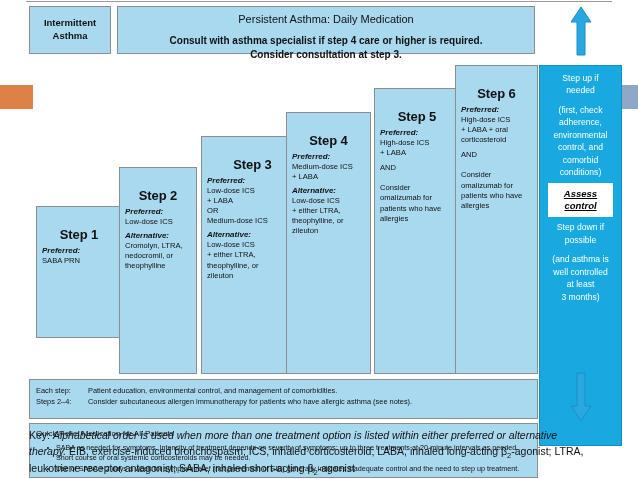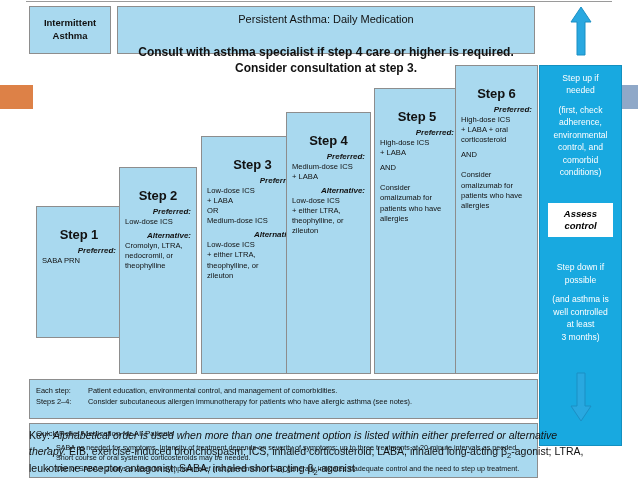--- a/index.html
+++ b/index.html
@@ -62,44 +62,43 @@
     text-align: center;
     padding-top: 5px;
   }
   #persistent-title {
     font-weight: normal;
     font-size: 11px;
     line-height: 1.3;
   }
   #persistent-sub {
     font-weight: bold;
-    font-size: 12px;
+    font-size: 10px;
     line-height: 1.35;
-    margin-top: 18px;
+    margin-top: 8px;
   }
 
   
   .step-box {
     padding: 20px 5px 3px 5px;
     overflow: hidden;
   }
   .step-title {
     font-weight: bold;
     font-size: 13px;
     text-align: center;
     margin-bottom: 4px;
     letter-spacing: -0.1px;
   }
   .step-label {
     font-weight: bold;
     font-style: italic;
     font-size: 8px;
     margin-top: 4px;
     margin-bottom: 1px;
-    text-align: right;
   }
   .step-text {
     font-size: 7.6px;
     line-height: 1.33;
   }
   .step-plain {
     font-size: 7.6px;
     line-height: 1.33;
     margin-top: 5px;
   }
@@ -130,21 +129,22 @@
   }
   .panel-gap { height: 7px; }
   #assess-box {
     background: #ffffff;
     color: #000000;
     font-weight: bold;
     font-style: italic;
     font-size: 9.5px;
     line-height: 1.3;
     padding: 5px 2px;
-    margin: 24px 4px;
+    margin: 4px 4px;
+    text-decoration: underline;
   }
 
   
   #arrow-up {
     position: absolute;
     left: 570px; top: 6px;
     width: 22px; height: 50px;
   }
   #arrow-down {
     position: absolute;

